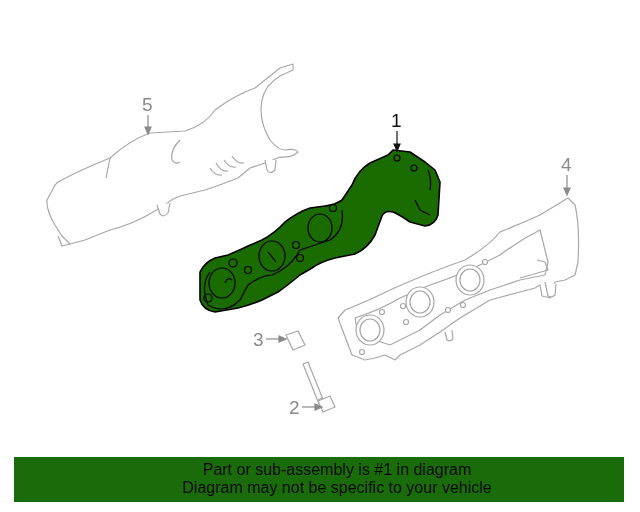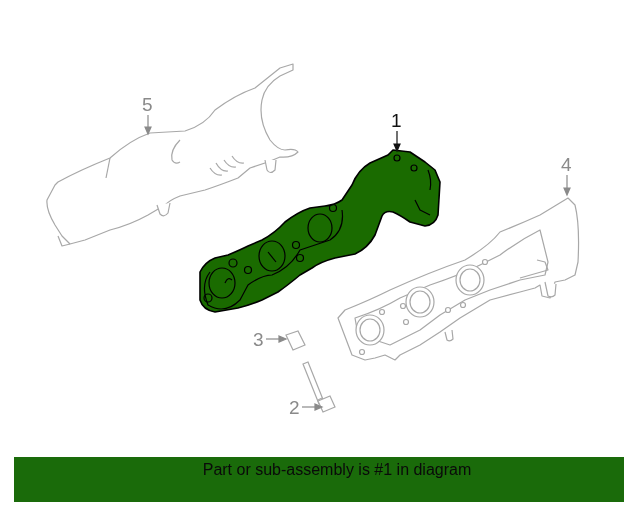--- a/index.html
+++ b/index.html
@@ -97,13 +97,14 @@
 </svg>
 
 <span class="callout main" style="left:391px; top:111px;">1</span>
 <span class="callout" style="left:289px; top:398px;">2</span>
 <span class="callout" style="left:253px; top:330px;">3</span>
 <span class="callout" style="left:561px; top:155px;">4</span>
 <span class="callout" style="left:142px; top:95px;">5</span>
 
 <div id="banner">
   <div>Part or sub-assembly is #1 in diagram</div>
+  <div>Diagram may not be specific to your vehicle</div>
 </div>
 
 </body></html>

